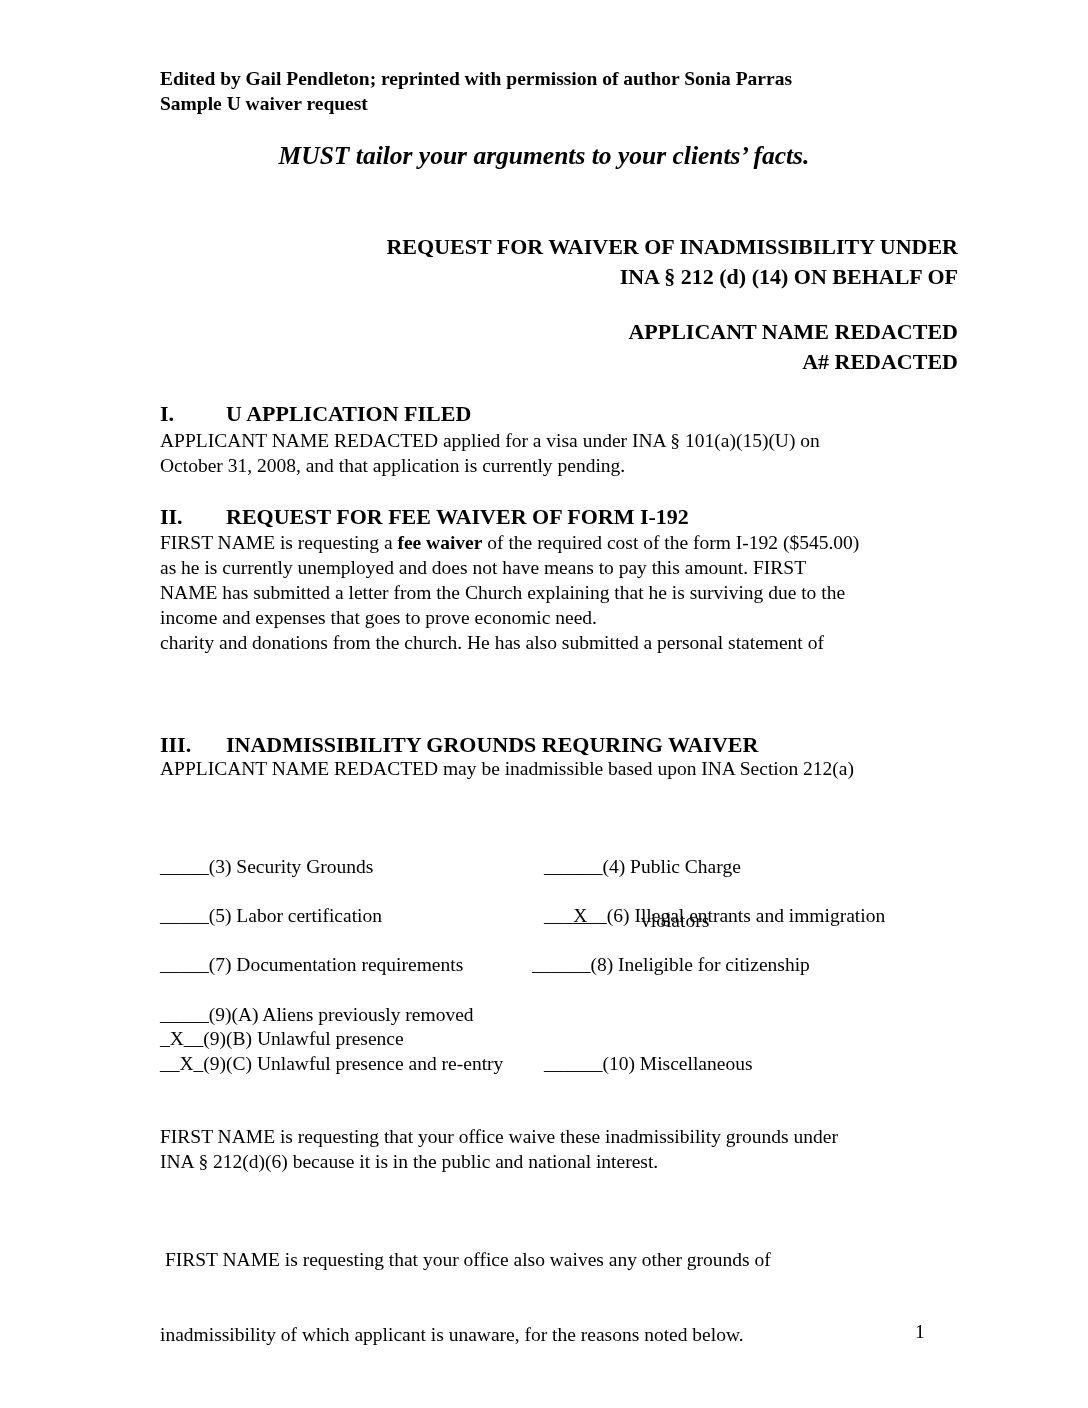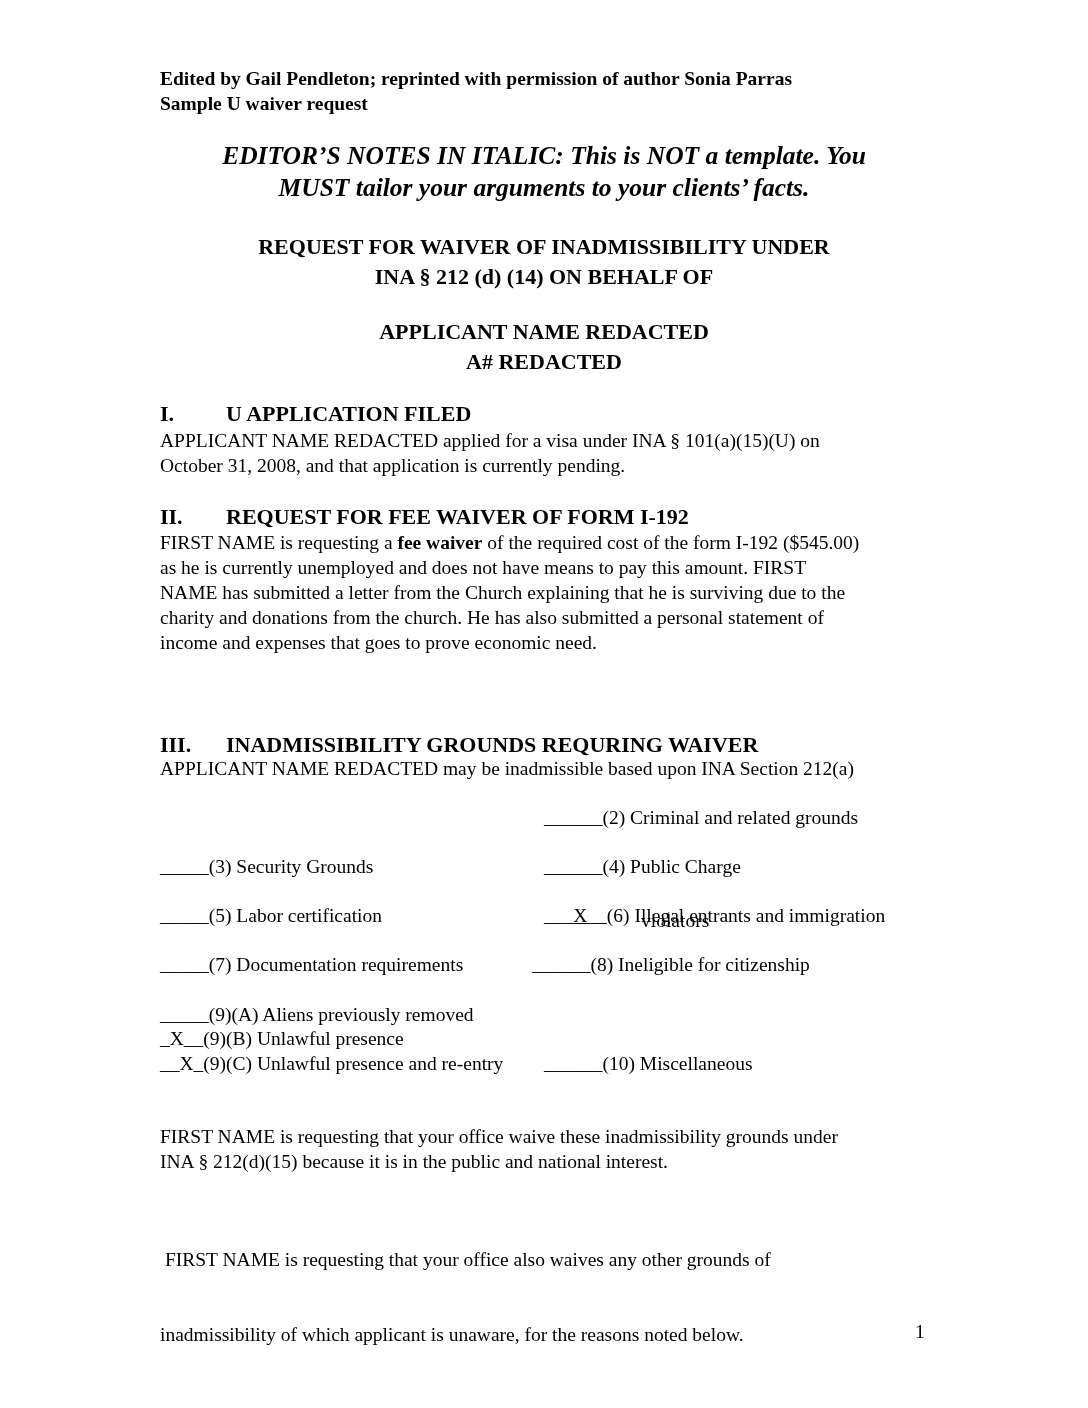--- a/index.html
+++ b/index.html
@@ -11,39 +11,38 @@
     .page { position: absolute; left: 0; top: 0; width: 1088px; height: 1120px; }
     .abs { position: absolute; white-space: nowrap; }
     .body-text { font-size: 19.5px; line-height: 25px; }
     .bold { font-weight: bold; }
     .editor-note {
       font-weight: bold; font-style: italic; font-size: 25.5px; line-height: 32px;
       text-align: center; left: 130px; width: 828px; white-space: normal;
     }
     .title-block {
       font-weight: bold; font-size: 22px; line-height: 30px;
-      text-align: center; left: 130px; width: 828px;
+      text-align: right; left: 130px; width: 828px;
     }
     .section-heading { font-weight: bold; font-size: 22px; line-height: 26px; }
     .section-heading .num { display: inline-block; width: 66px; }
     .ground { font-size: 19.5px; line-height: 25px; }
     .mark { display: inline; }
     .page-num { font-size: 19.5px; }
     .u { text-decoration: underline; }
   </style>
 </head>
 <body>
 
 <div class="page">
 
   <div class="abs body-text bold" style="left:160px; top:66px;">Edited by Gail Pendleton; reprinted with permission of author Sonia Parras</div>
   <div class="abs body-text bold" style="left:160px; top:91px;">Sample U waiver request</div>
 
   <div class="abs editor-note" style="top:140px;">
-    <div>EDITOR’S NOTES IN ITALIC: This is NOT a template.  You</div>
     <div>MUST tailor your arguments to your clients’ facts.</div>
   </div>
 
   <div class="abs title-block" style="top:232px;">
     <div>REQUEST FOR WAIVER OF INADMISSIBILITY UNDER</div>
     <div>INA § 212 (d) (14) ON BEHALF OF</div>
   </div>
   <div class="abs title-block" style="top:317px;">
     <div>APPLICANT NAME REDACTED</div>
     <div>A# REDACTED</div>
@@ -57,49 +56,48 @@
     <div>October 31, 2008, and that application is currently pending.</div>
   </div>
 
   <div class="abs section-heading" style="left:160px; top:504px;">
     <span class="num">II.</span><span>REQUEST FOR FEE WAIVER OF FORM I-192</span>
   </div>
   <div class="abs body-text" style="left:160px; top:530px;">
     <div><span>FIRST NAME is requesting a </span><span class="bold">fee waiver</span><span> of the required cost of the form I-192 ($545.00)</span></div>
     <div>as he is currently unemployed and does not have means to pay this amount. FIRST</div>
     <div>NAME has submitted a letter from the Church explaining that he is surviving due to the</div>
+    <div>income and expenses that goes to prove economic need.</div>
     <div>charity and donations from the church. He has also submitted a personal statement of</div>
-    <div>income and expenses that goes to prove economic need.</div>
   </div>
 
   <div class="abs section-heading" style="left:160px; top:704px;margin-top:28px;">
     <span class="num">III.</span><span>INADMISSIBILITY GROUNDS REQURING WAIVER</span>
   </div>
   <div class="abs body-text" style="left:160px; top:756px;">APPLICANT NAME REDACTED may be inadmissible based upon INA Section 212(a)</div>
 
-  <div class="abs ground" style="left:544px; top:805px;"><span class="mark">______</span><span>(2) Criminal and related grounds</span></div>
 
   <div class="abs ground" style="left:160px; top:854px;"><span class="mark">_____</span><span>(3) Security Grounds</span></div>
   <div class="abs ground" style="left:544px; top:854px;"><span class="mark">______</span><span>(4) Public Charge</span></div>
 
   <div class="abs ground" style="left:160px; top:903px;"><span class="mark">_____</span><span>(5) Labor certification</span></div>
   <div class="abs ground" style="left:544px; top:903px;"><span class="mark"><span>___</span><span class="u">X</span><span>__</span></span><span>(6) Illegal entrants and immigration</span></div>
   <div class="abs ground" style="left:641px; top:908px;">violators</div>
 
   <div class="abs ground" style="left:160px; top:952px;"><span class="mark">_____</span><span>(7) Documentation requirements</span></div>
   <div class="abs ground" style="left:532px; top:952px;"><span class="mark">______</span><span>(8) Ineligible for citizenship</span></div>
 
   <div class="abs ground" style="left:160px; top:1002px;"><span class="mark">_____</span><span>(9)(A) Aliens previously removed</span></div>
   <div class="abs ground" style="left:160px; top:1026px;"><span class="mark">_X__</span><span>(9)(B) Unlawful presence</span></div>
   <div class="abs ground" style="left:160px; top:1051px;"><span class="mark">__X_</span><span>(9)(C) Unlawful presence and re-entry</span></div>
   <div class="abs ground" style="left:544px; top:1051px;"><span class="mark">______</span><span>(10) Miscellaneous</span></div>
 
   <div class="abs body-text" style="left:160px; top:1124px;">
     <div>FIRST NAME is requesting that your office waive these inadmissibility grounds under</div>
-    <div>INA § 212(d)(15) because it is in the public and national interest.</div>
+    <div>INA § 212(d)(6) because it is in the public and national interest.</div>
   </div>
   <div class="abs body-text" style="left:160px; top:1197px; white-space:pre;">
     <div> FIRST NAME is requesting that your office also waives any other grounds of</div>
     <div>inadmissibility of which applicant is unaware, for the reasons noted below.</div>
   </div>
 
   <div class="abs page-num" style="left:915px; top:1321px;">1</div>
 </div>
 
 </body></html>

